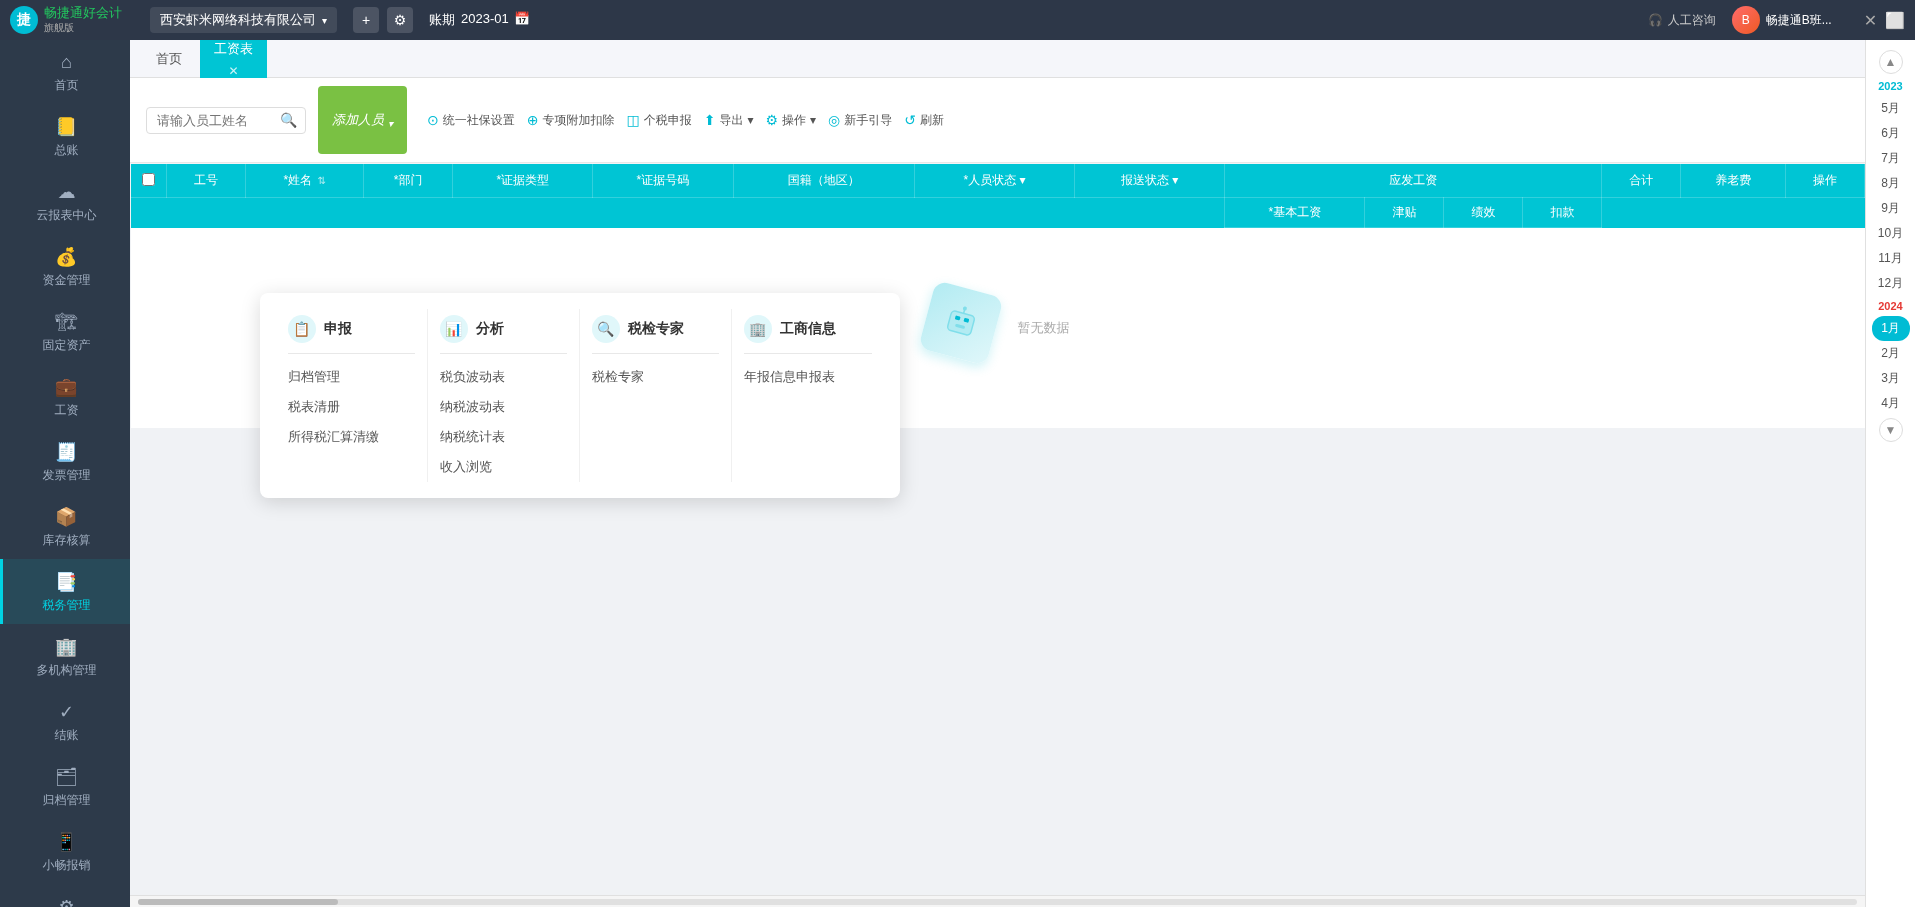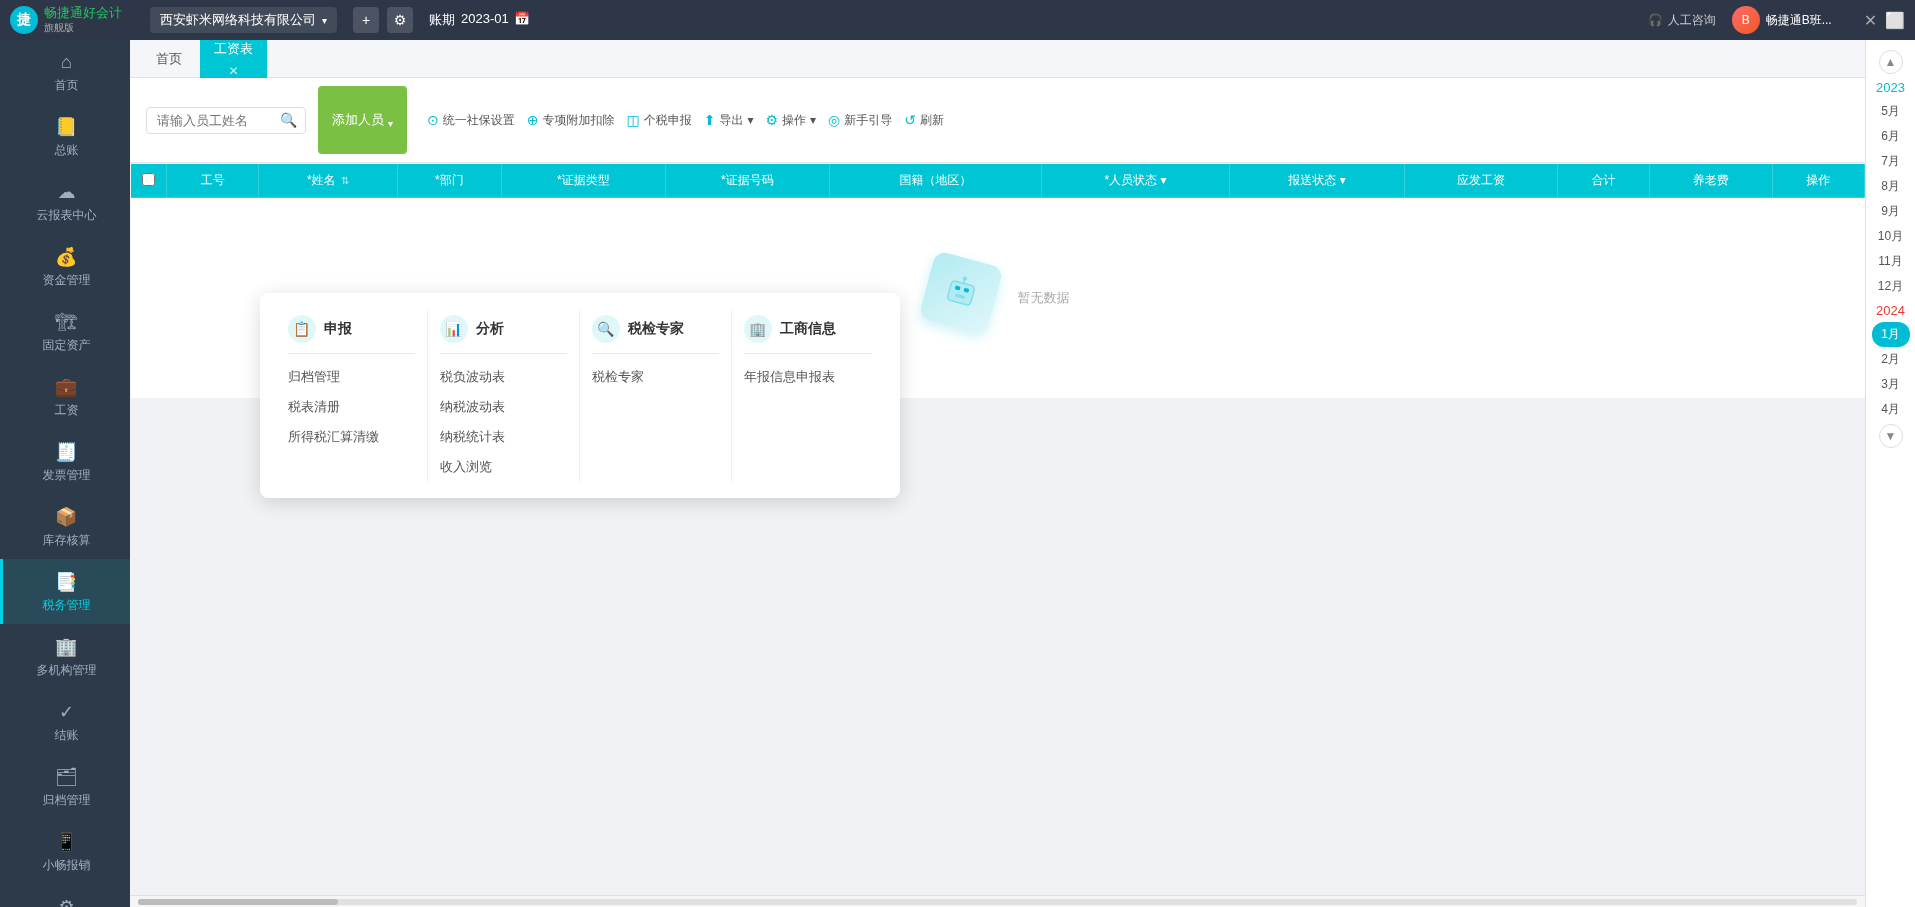--- a/index.html
+++ b/index.html
@@ -171,21 +171,21 @@
       color: #bbb; font-size: 14px;
     }
     .add-btn {
       background: #7ac143;
       color: #fff;
       border: none;
       border-radius: 4px;
       padding: 25px 14px;
       font-size: 13px;
       cursor: pointer;
-      display: flex; align-items: flex-end; gap: 4px;
+      display: flex; align-items: flex-end; gap: 4px; font-style: italic;
     }
     .add-btn .dropdown-arrow { font-size: 10px; }
     .toolbar-actions {
       display: flex; align-items: center; gap: 12px; margin-left: 8px;
     }
     .action-item {
       display: flex; align-items: center; gap: 4px;
       color: #555; font-size: 12px; cursor: pointer;
     }
     .action-item .icon { color: #00bcd4; font-size: 14px; }
@@ -317,21 +317,21 @@
       color: #555;
       border-radius: 4px;
       font-size: 12px;
     }
     .month-item.active {
       background: #00bcd4;
       color: #fff;
       border-radius: 12px;
     }
     .month-item.year-label {
-      color: #00bcd4; font-weight: normal; font-size: 13px; background: none; cursor: default;
+      color: #00bcd4; font-weight: bold; font-size: 11px; background: none; cursor: default;
     }
     .nav-arrow {
       width: 24px; height: 24px;
       border-radius: 50%;
       border: 1px solid #ddd;
       display: flex; align-items: center; justify-content: center;
       cursor: pointer; font-size: 12px; color: #888; margin: 2px auto;
     }
 
     
@@ -536,20 +536,28 @@
             </th>
             <th>
               <span>报送状态</span>
               <span>▾</span>
             </th>
             <th colspan="4">应发工资</th>
             <th>合计</th>
             <th>养老费</th>
             <th>操作</th>
           </tr>
+          <tr class="header-row2">
+            <th colspan="9" style="background:#00c5d4; border:none;"></th>
+            <th>*基本工资</th>
+            <th>津贴</th>
+            <th>绩效</th>
+            <th>扣款</th>
+            <th colspan="3" style="background:#00c5d4; border:none;"></th>
+          </tr>
         </thead>
         <tbody>
           <tr>
             <td colspan="16" style="padding:0; border:none;">
               <div class="empty-state">
                 <div class="empty-icon">
                   <div class="empty-cube">
                     <svg width="40" height="40" viewBox="0 0 40 40">
                       <rect x="8" y="10" width="24" height="20" rx="4" fill="#b2ebf2" stroke="#80deea" stroke-width="1.5"></rect>
                       <rect x="13" y="14" width="5" height="4" rx="1" fill="#00bcd4"></rect>

